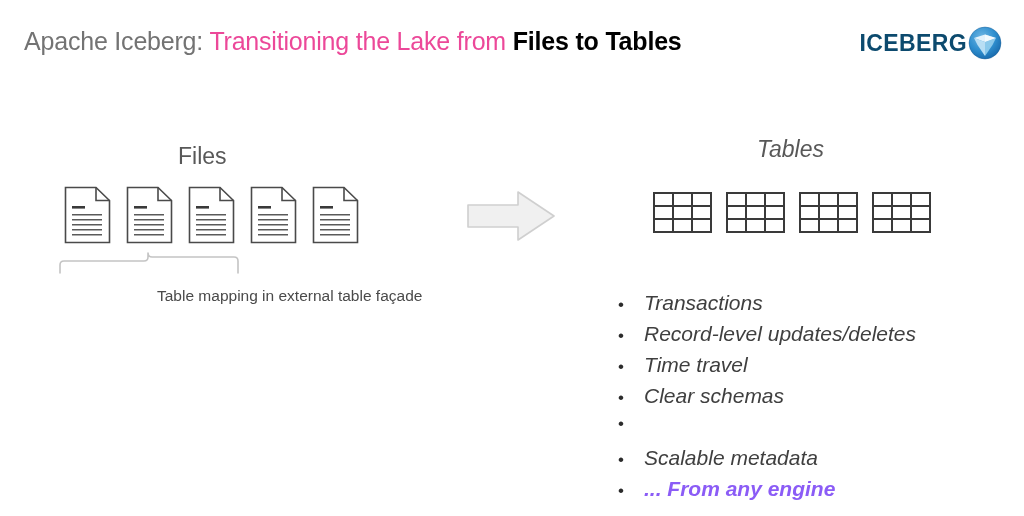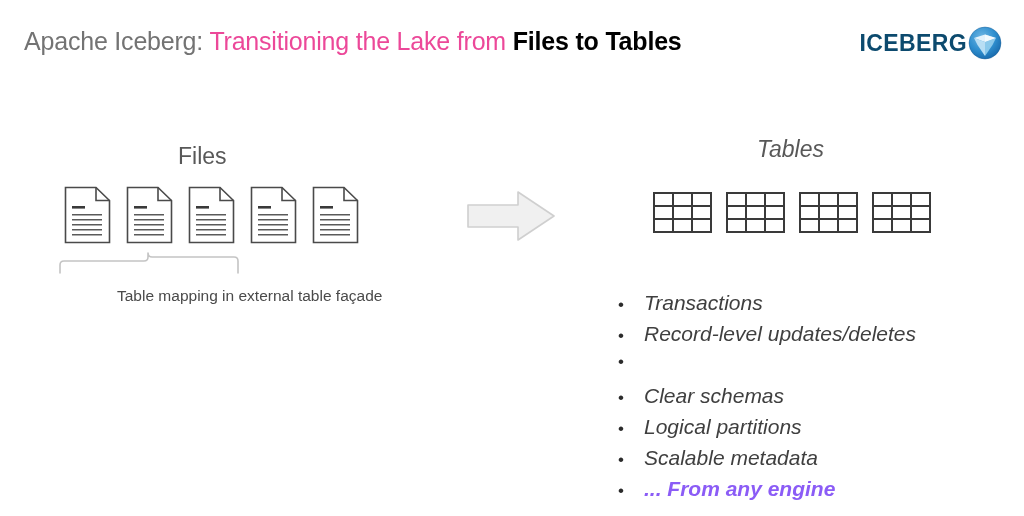--- a/index.html
+++ b/index.html
@@ -80,21 +80,21 @@
   }
   .caption {
     position: absolute;
     left: 117px;
     top: 285px;
     font-size: 15.5px;
     line-height: 22px;
     color: #4a4a4a;
     white-space: nowrap;
   }
-  .caption div { white-space: nowrap; }
+  .caption div { white-space: nowrap; margin-left: 40px; }
 
   
   .arrow {
     position: absolute;
     left: 466px;
     top: 190px;
     width: 90px;
     height: 52px;
   }
 
@@ -315,28 +315,28 @@
   <li class="bullet-item">
     <span class="bullet-dot">•</span>
     <span class="bullet-text">Transactions</span>
   </li>
   <li class="bullet-item">
     <span class="bullet-dot">•</span>
     <span class="bullet-text">Record-level updates/deletes</span>
   </li>
   <li class="bullet-item">
     <span class="bullet-dot">•</span>
+    <span class="bullet-text">Time travel</span>
   </li>
   <li class="bullet-item">
     <span class="bullet-dot">•</span>
     <span class="bullet-text">Clear schemas</span>
   </li>
   <li class="bullet-item">
     <span class="bullet-dot">•</span>
-    <span class="bullet-text">Logical partitions</span>
   </li>
   <li class="bullet-item">
     <span class="bullet-dot">•</span>
     <span class="bullet-text">Scalable metadata</span>
   </li>
   <li class="bullet-item emphasis">
     <span class="bullet-dot">•</span>
     <span class="bullet-text">... From any engine</span>
   </li>
 </ul>

